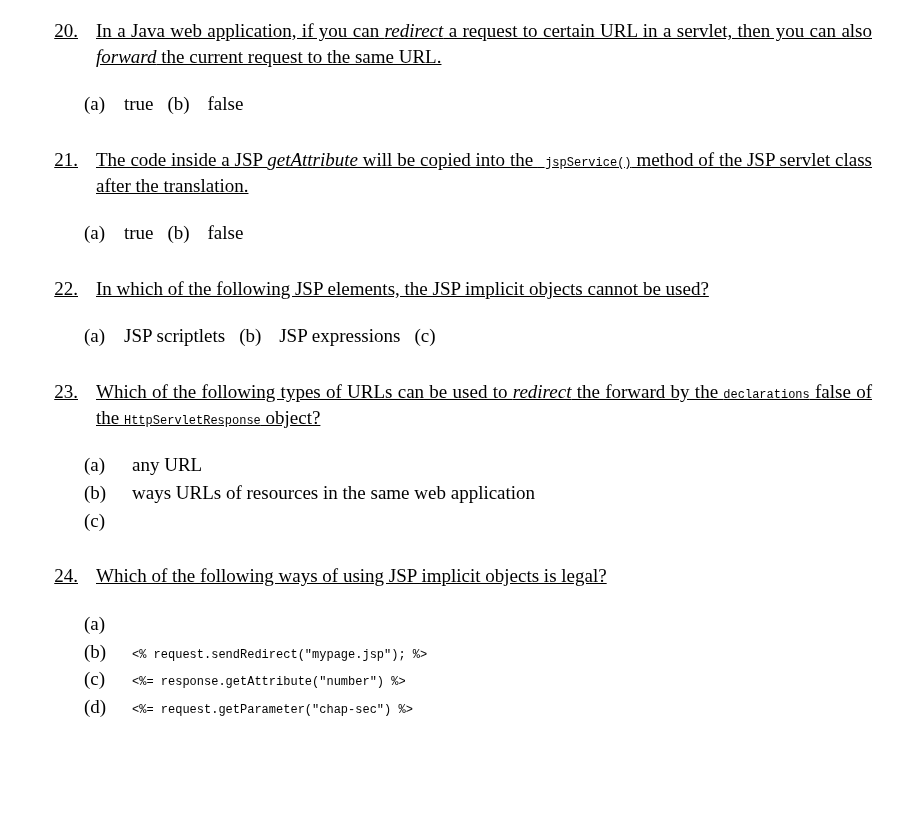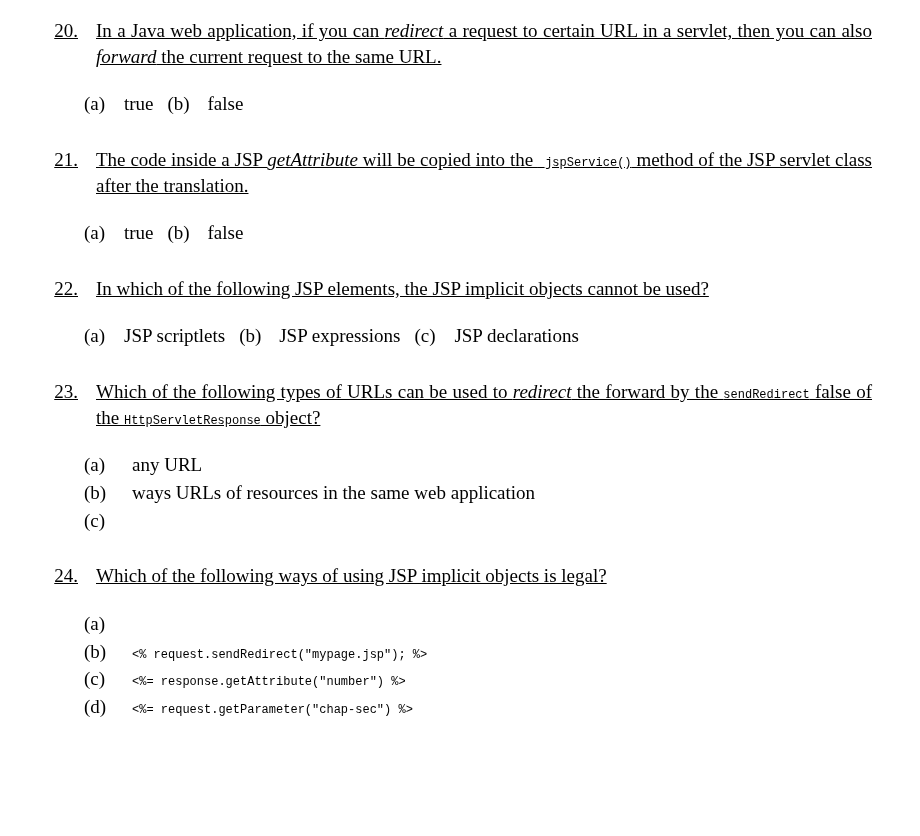--- a/index.html
+++ b/index.html
@@ -119,29 +119,28 @@
           <span class="opt-inline">
             <span class="opt-label">(a)</span>
             <span class="opt-text"><span class="">JSP scriptlets</span></span>
           </span>
           <span class="opt-inline">
             <span class="opt-label">(b)</span>
             <span class="opt-text"><span class="">JSP expressions</span></span>
           </span>
           <span class="opt-inline">
             <span class="opt-label">(c)</span>
-            <span class="opt-text"><span class="">JSP declarations</span></span>
           </span>
         </div>
       </div>
     </div>
     <div class="question">
       <div class="question-header">
         <div class="q-number">23.</div>
-        <div class="q-text"><span class="">Which of the following types of URLs can be used to </span><span class="italic">redirect</span><span class=""> the forward by the </span><span class="mono">sendRedirect</span><span class=""> false of the </span><span class="mono">HttpServletResponse</span><span class=""> object?</span></div>
+        <div class="q-text"><span class="">Which of the following types of URLs can be used to </span><span class="italic">redirect</span><span class=""> the forward by the </span><span class="mono">declarations</span><span class=""> false of the </span><span class="mono">HttpServletResponse</span><span class=""> object?</span></div>
       </div>
       <div class="options">
         <div class="opt-stack">
           <span class="opt-label-wide">(a)</span>
           <span class="opt-text"><span class="">any URL</span></span>
         </div>
         <div class="opt-stack">
           <span class="opt-label-wide">(b)</span>
           <span class="opt-text"><span class="">ways URLs of resources in the same web application</span></span>
         </div>

